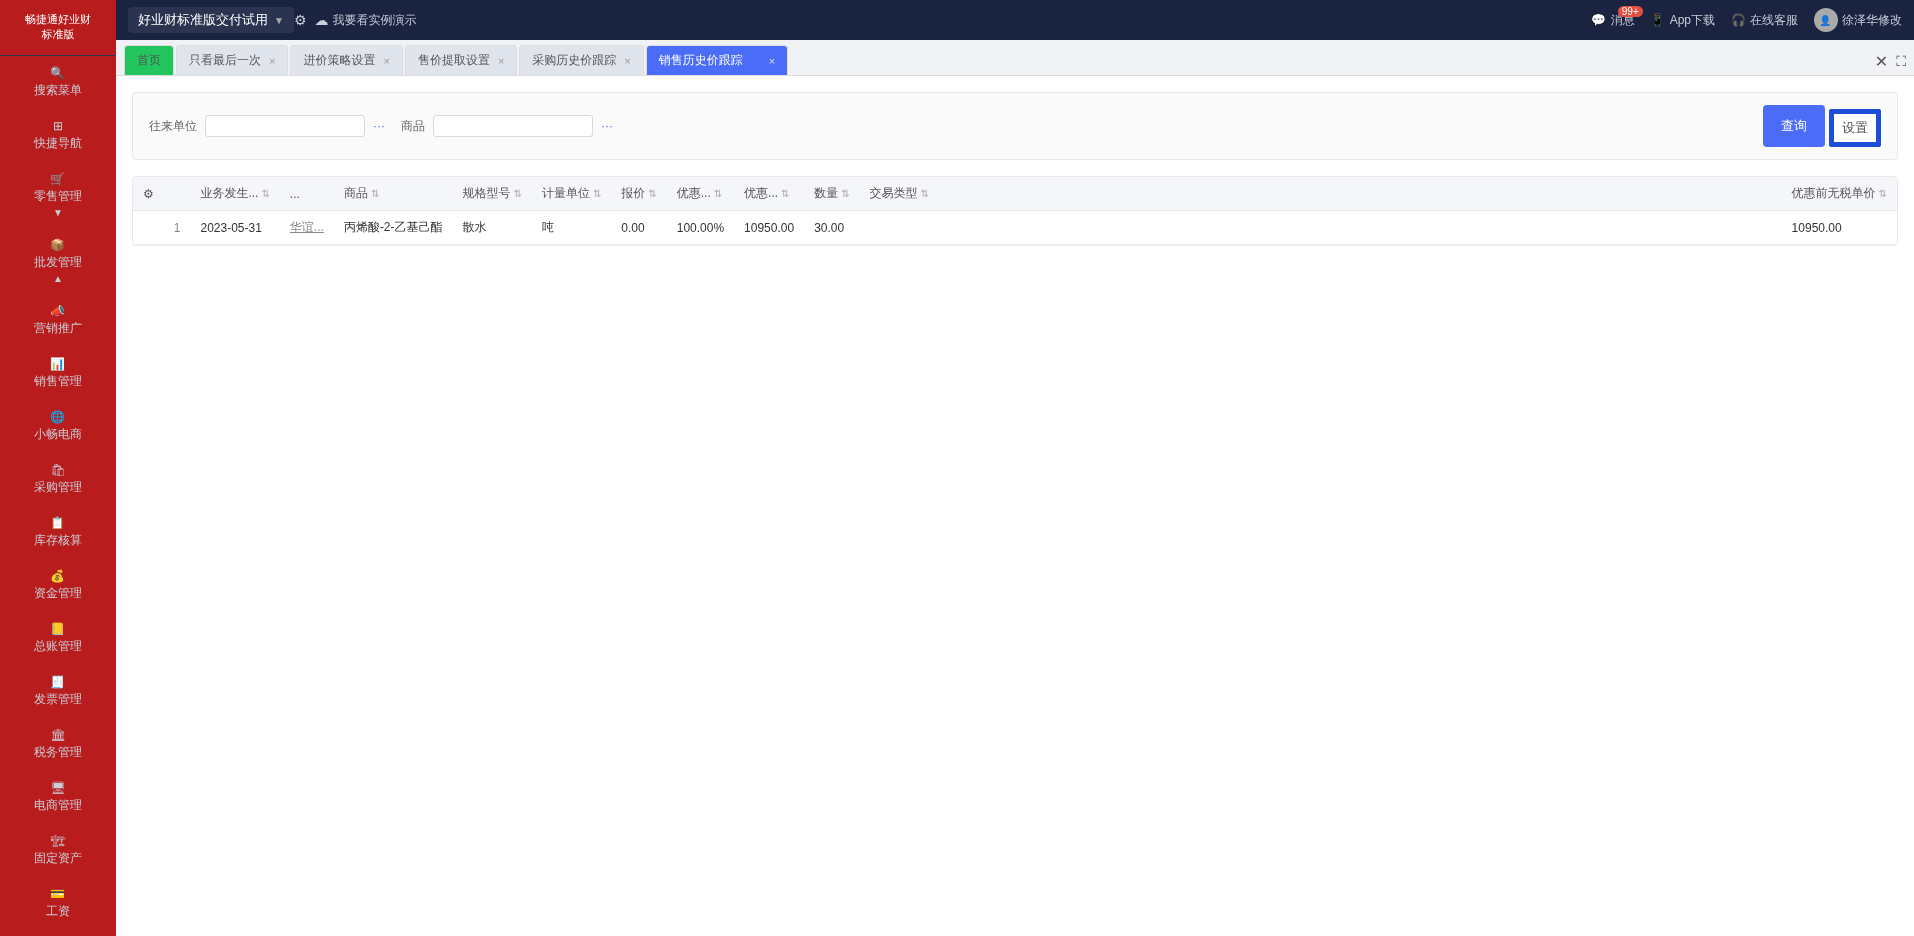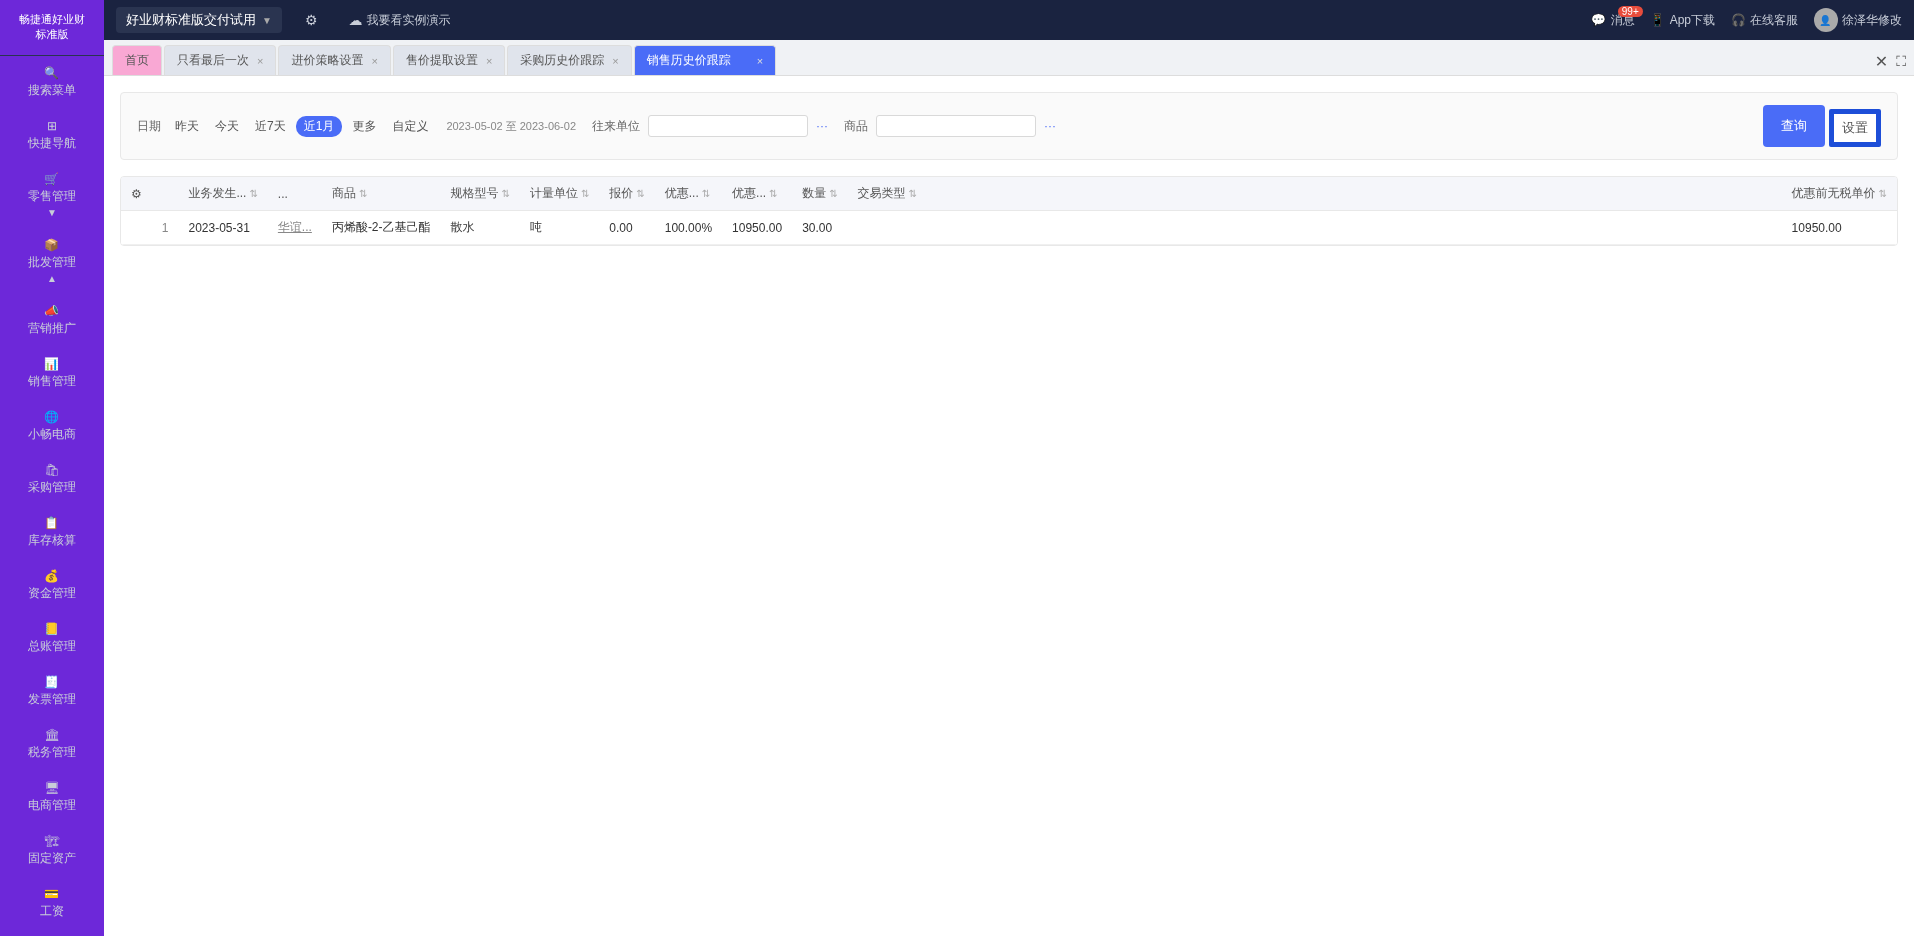--- a/index.html
+++ b/index.html
@@ -1,48 +1,48 @@
 <!DOCTYPE html>
 <html><head>
   <meta charset="utf-8">
   <style>
     * { box-sizing: border-box; margin: 0; padding: 0; }
     body { font-family: 'Microsoft YaHei', '微软雅黑', sans-serif; font-size: 13px; background: #f0f2f5; display: flex; height: 936px; overflow: hidden; }
 
     
-    .sidebar { width: 104px; background: #6d28d9; color: #c8cdd8; display: flex; flex-direction: column; height: 100%; flex-shrink: 0; }
+    .sidebar { width: 116px; background: #b91c1c; color: #c8cdd8; display: flex; flex-direction: column; height: 100%; flex-shrink: 0; }
     .sidebar-logo { padding: 12px 8px; text-align: center; border-bottom: 1px solid #2a3450; }
     .sidebar-logo .logo-text { font-size: 11px; color: #fff; line-height: 1.4; }
     .sidebar-search { padding: 10px 8px; text-align: center; cursor: pointer; font-size: 12px; color: #c8cdd8; }
     .sidebar-nav { padding: 6px 8px; text-align: center; cursor: pointer; font-size: 12px; color: #c8cdd8; }
     .sidebar-item { padding: 10px 6px; text-align: center; cursor: pointer; font-size: 12px; color: #c8cdd8; display: flex; flex-direction: column; align-items: center; gap: 2px; position: relative; }
     .sidebar-item.has-dot::before { content: '●'; color: #e74c3c; font-size: 8px; position: absolute; left: 10px; top: 10px; }
     .sidebar-item .item-arrow { font-size: 10px; }
 
     
     .main { flex: 1; display: flex; flex-direction: column; background: #f0f2f5; overflow: hidden; }
 
     
-    .topbar { height: 40px; background: #1a2340; display: flex; align-items: center; padding: 0 12px; gap: 23px; flex-shrink: 0; }
+    .topbar { height: 40px; background: #1a2340; display: flex; align-items: center; padding: 0 12px; gap: 0; flex-shrink: 0; }
     .topbar-module { display: flex; align-items: center; gap: 6px; background: #2a3450; border-radius: 4px; padding: 4px 10px; cursor: pointer; color: #fff; font-size: 13px; }
     .topbar-module .arrow { color: #aaa; font-size: 10px; }
     .topbar-settings-icon { color: #c8cdd8; cursor: pointer; font-size: 14px; }
     .topbar-demo { display: flex; align-items: center; gap: 4px; color: #c8cdd8; font-size: 12px; cursor: pointer; margin-left: 8px; }
     .topbar-demo .cloud-icon { font-size: 14px; }
     .topbar-right { margin-left: auto; display: flex; align-items: center; gap: 16px; }
     .topbar-right-item { display: flex; align-items: center; gap: 4px; color: #c8cdd8; cursor: pointer; font-size: 12px; position: relative; }
     .badge { background: #e74c3c; color: #fff; border-radius: 8px; padding: 0 4px; font-size: 10px; position: absolute; top: -6px; right: -8px; min-width: 16px; text-align: center; }
     .user-avatar { width: 24px; height: 24px; background: #aaa; border-radius: 50%; display: flex; align-items: center; justify-content: center; color: #fff; font-size: 10px; }
 
     
     .tabbar { height: 36px; background: #f0f2f5; display: flex; align-items: flex-end; padding: 0 8px; gap: 2px; flex-shrink: 0; border-bottom: 1px solid #ddd; }
     .tab { height: 30px; padding: 0 12px; display: flex; align-items: center; gap: 6px; cursor: pointer; font-size: 12px; color: #555; background: #e0e4ec; border-radius: 4px 4px 0 0; border: 1px solid #ddd; border-bottom: none; }
     .tab.active { background: #fff; color: #333; font-weight: 500; gap: 24px; }
     .tab .close-btn { color: #999; font-size: 11px; margin-left: 2px; }
-    .tab.home { background: #f9a8d4; }
+    .tab.home { background: #22c55e; }
 
     
     .content { flex: 1; background: #fff; overflow: auto; padding: 16px; }
 
     
     .page-header { display: flex; align-items: center; justify-content: space-between; margin-bottom: 16px; }
     .page-title { font-size: 16px; font-weight: 600; color: #333; }
     .page-actions { display: flex; align-items: center; gap: 12px; }
     .page-actions .action-link { color: #555; font-size: 12px; cursor: pointer; display: flex; align-items: center; gap: 3px; }
     .checkbox-label { display: flex; align-items: center; gap: 4px; font-size: 12px; color: #333; cursor: pointer; }
@@ -219,32 +219,20 @@
     <div style="margin-left:auto;display:flex;align-items:center;gap:8px;padding-bottom:4px;">
       <span style="cursor:pointer;font-size:16px;color:#555;">✕</span>
       <span style="cursor:pointer;font-size:14px;color:#555;">⛶</span>
     </div>
   </div>
 
   <div class="content">
 
 
     <div class="filter-area">
-      <div class="filter-group">
-        <span class="filter-label">日期</span>
-        <div class="date-btns">
-          <span class="date-btn">昨天</span>
-          <span class="date-btn">今天</span>
-          <span class="date-btn">近7天</span>
-          <span class="date-btn active">近1月</span>
-          <span class="date-btn">更多</span>
-          <span class="date-btn">自定义</span>
-        </div>
-        <span class="date-range">2023-05-02 至 2023-06-02</span>
-      </div>
 
       <div class="filter-input-group">
         <span class="filter-label">往来单位</span>
         <input class="filter-input" type="text" placeholder="" style="">
         <span class="filter-more">···</span>
       </div>
 
       <div class="filter-input-group">
         <span class="filter-label">商品</span>
         <input class="filter-input" type="text" placeholder="" style="">

